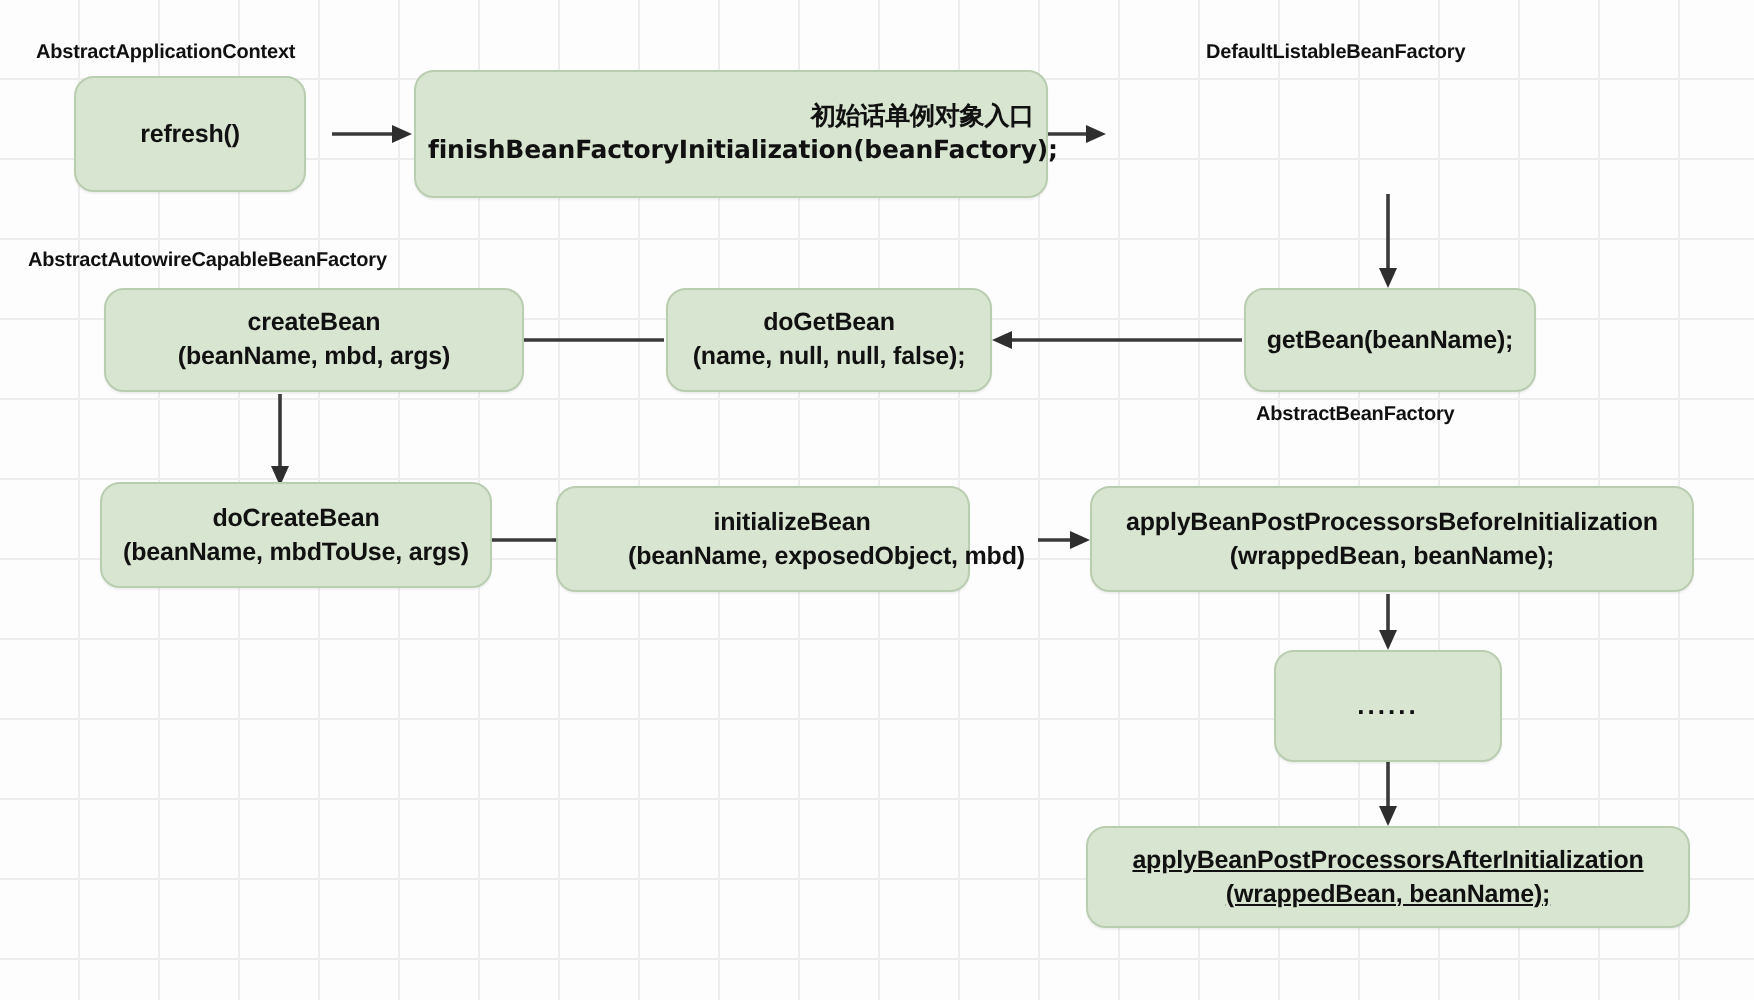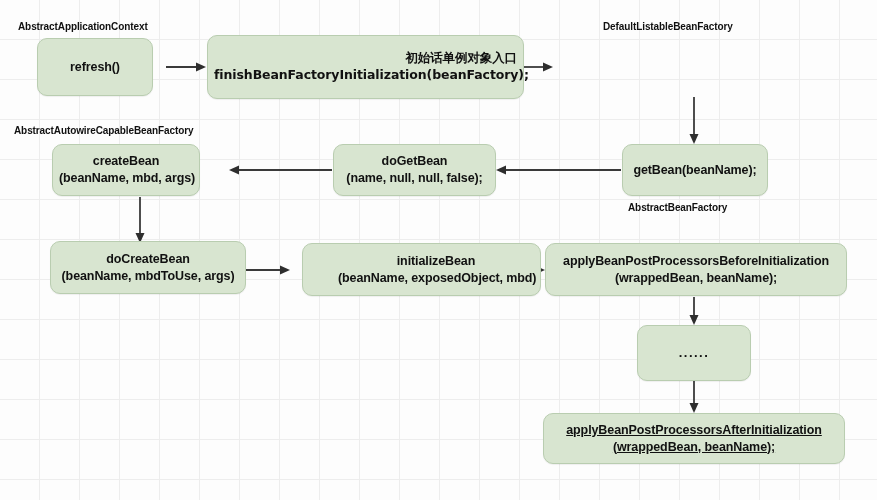--- a/index.html
+++ b/index.html
@@ -160,35 +160,35 @@
     </span>
   </div>
 
   <div class="node" style="left:333px; top:144px; width:163px; height:52px;">
     <span class="lines">
       <span class="l">doGetBean</span>
       <span class="l">(name, null, null, false);</span>
     </span>
   </div>
 
-  <div class="node" style="left:52px; top:144px; width:148px; height:52px;">
+  <div class="node" style="left:52px; top:144px; width:210px; height:52px;">
     <span class="lines">
       <span class="l">createBean</span>
       <span class="l">(beanName, mbd, args)</span>
     </span>
   </div>
 
   <div class="node" style="left:50px; top:241px; width:196px; height:53px;">
     <span class="lines">
       <span class="l">doCreateBean</span>
       <span class="l">(beanName, mbdToUse, args)</span>
     </span>
   </div>
 
-  <div class="node" style="left:302px; top:243px; width:239px; height:53px;padding-left:35px;">
+  <div class="node" style="left:278px; top:243px; width:207px; height:53px;padding-left:35px;">
     <span class="lines">
       <span class="l">initializeBean</span>
       <span class="l">(beanName, exposedObject, mbd)</span>
     </span>
   </div>
 
   <div class="node" style="left:545px; top:243px; width:302px; height:53px;">
     <span class="lines">
       <span class="l">applyBeanPostProcessorsBeforeInitialization</span>
       <span class="l">(wrappedBean, beanName);</span>

